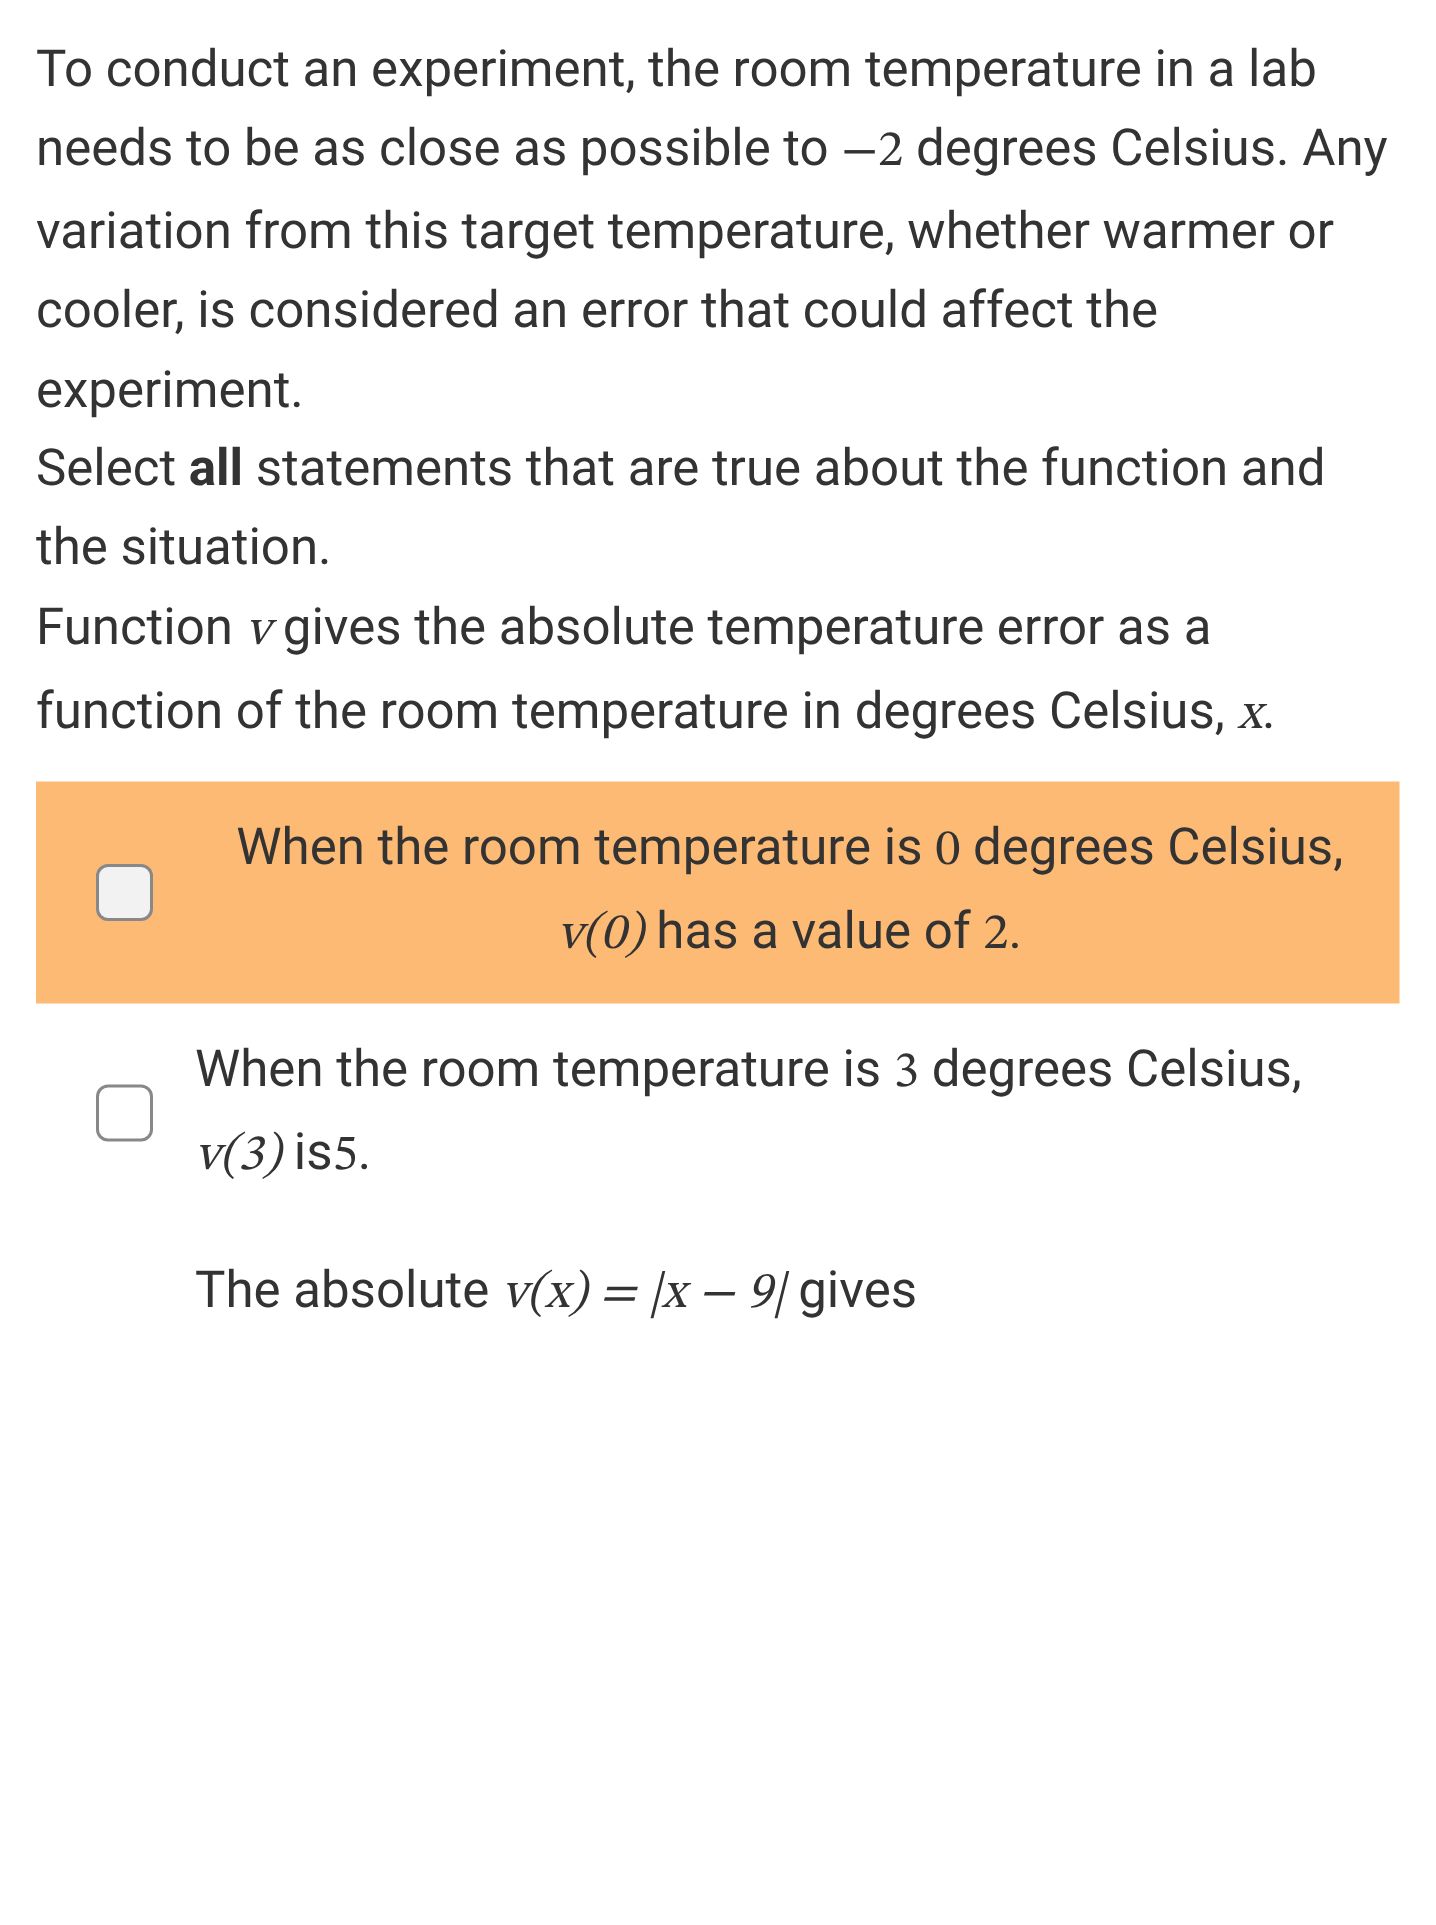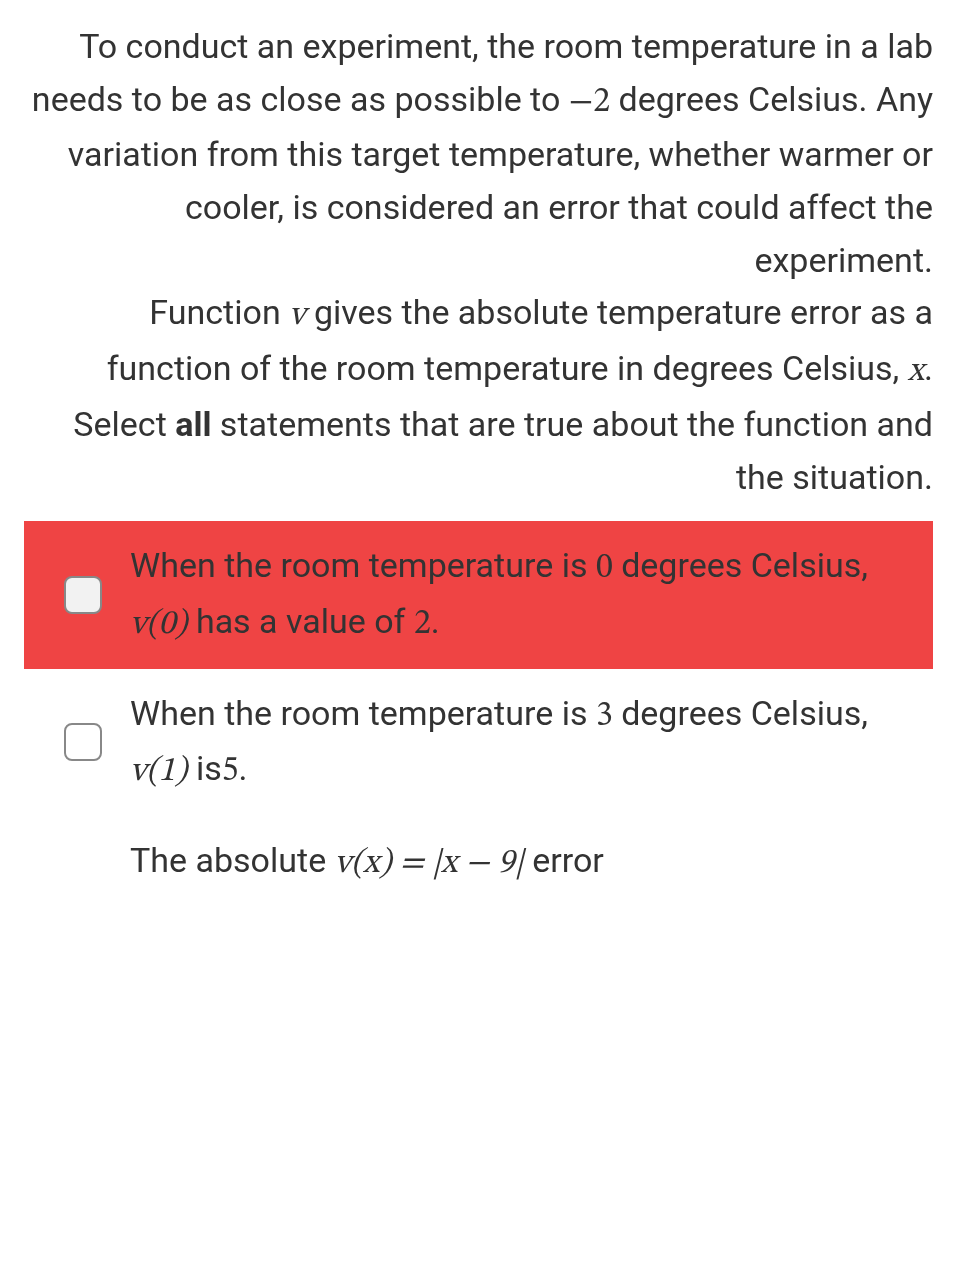--- a/index.html
+++ b/index.html
@@ -10,35 +10,35 @@
     font-size: 34px;
     line-height: 1.55;
     color: #333;
     background: #fff;
   }
   .container {
     padding: 20px 24px 0 24px;
   }
   .question-text {
     margin-bottom: 18px;
-    text-align: right;
   }
   .question-text p {
     margin: 0;
   }
   .options {
     margin-top: 10px;
   }
   .option-row {
     display: flex;
     align-items: center;
     padding: 18px 10px 18px 40px;
   }
   .option-row.highlight {
-    background: #ef4444;
+    background: #fdba74;
+    text-align: center;
   }
   .checkbox {
     flex: 0 0 auto;
     width: 34px;
     height: 34px;
     border: 2px solid #888;
     border-radius: 8px;
     background: #fff;
     margin-right: 28px;
   }
@@ -62,46 +62,46 @@
 </head>
 <body>
 
 <div class="container">
 
   <div class="question-text">
     <p>
       <span>To conduct an experiment, the room temperature in a lab needs to be as close as possible to </span><span class="math">−2</span><span> degrees Celsius. Any variation from this target temperature, whether warmer or cooler, is considered an error that could affect the experiment.</span>
     </p>
     <p>
-      <span>Function </span><span class="mathit">v</span><span> gives the absolute temperature error as a function of the room temperature in degrees Celsius, </span><span class="mathit">x</span><span>.</span>
+      <span>Select </span><span class="bold">all</span><span> statements that are true about the function and the situation.</span>
     </p>
     <p>
-      <span>Select </span><span class="bold">all</span><span> statements that are true about the function and the situation.</span>
+      <span>Function </span><span class="mathit">v</span><span> gives the absolute temperature error as a function of the room temperature in degrees Celsius, </span><span class="mathit">x</span><span>.</span>
     </p>
   </div>
 
   <div class="options">
 
     <div class="option-row highlight">
       <div class="checkbox"></div>
       <div class="option-text">
         <span>When the room temperature is </span><span class="math">0</span><span> degrees Celsius, </span><span class="mathit">v(0)</span><span> has a value of </span><span class="math">2</span><span>.</span>
       </div>
     </div>
 
 
     <div class="option-row">
       <div class="checkbox"></div>
       <div class="option-text">
-        <span>When the room temperature is </span><span class="math">3</span><span> degrees Celsius, </span><span class="mathit">v(1)</span><span> is</span><span class="math">5</span><span>.</span>
+        <span>When the room temperature is </span><span class="math">3</span><span> degrees Celsius, </span><span class="mathit">v(3)</span><span> is</span><span class="math">5</span><span>.</span>
       </div>
     </div>
 
     <div class="option-row" style="padding-bottom:0;">
       <div class="checkbox" style="visibility:hidden;"></div>
       <div class="option-text">
-        <span>The absolute </span><span class="mathit">v(x) = |x − 9|</span><span> error</span>
+        <span>The absolute </span><span class="mathit">v(x) = |x − 9|</span><span> gives</span>
       </div>
     </div>
 
   </div>
 
 </div>
 
 </body></html>

